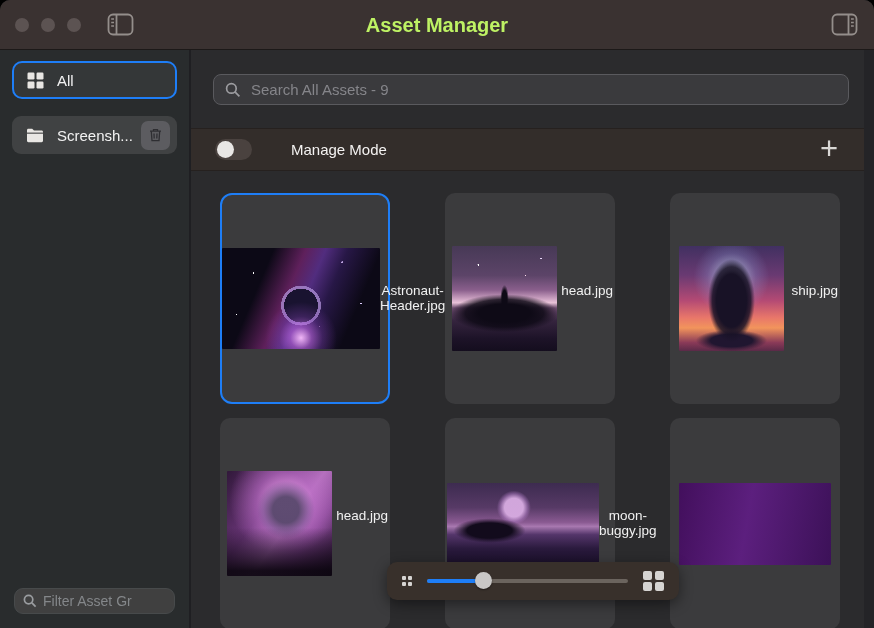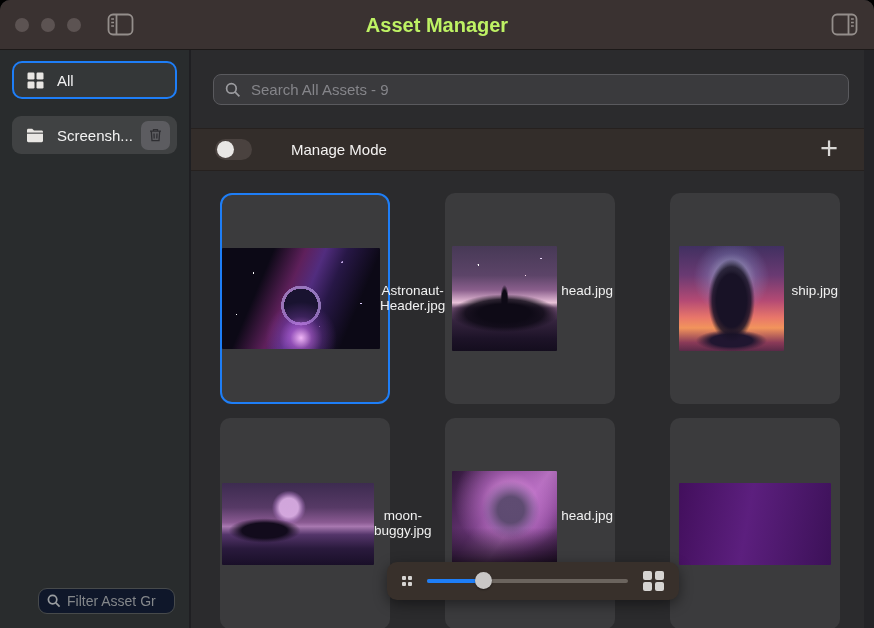--- a/index.html
+++ b/index.html
@@ -29,21 +29,21 @@
   .main{flex:1;background:var(--content-bg);position:relative;overflow:hidden;}
   .scroll-gutter{position:absolute;top:0;right:0;bottom:0;width:10px;background:#242427;}
 
   
   .group-list{padding:11px 12px;display:flex;flex-direction:column;gap:17px;}
   .group-item{height:38px;background:#404243;border:2px solid transparent;border-radius:9px;display:flex;align-items:center;padding-left:12px;cursor:pointer;color:#f2f2f2;}
   .group-item.selected{background:#343738;border:2.5px solid var(--accent-blue);border-radius:10px;}
   .group-icon{width:18px;height:18px;display:flex;align-items:center;justify-content:center;flex-shrink:0;}
   .group-label{margin-left:13px;font-size:15px;font-weight:500;white-space:nowrap;overflow:hidden;flex:1;}
   .trash-btn{width:29px;height:29px;background:#5c5c60;border:none;border-radius:7px;margin-right:5px;display:flex;align-items:center;justify-content:center;cursor:pointer;flex-shrink:0;}
-  .filter-wrap{position:absolute;left:14px;right:14px;bottom:14px;height:26px;border:1.5px solid #474a4b;border-radius:9px;background:#0f172a;display:flex;align-items:center;margin-left:24px;}
+  .filter-wrap{position:absolute;left:14px;right:14px;bottom:14px;height:26px;border:1.5px solid #474a4b;border-radius:9px;background:#404040;display:flex;align-items:center;}
   .filter-wrap .mag{margin-left:8px;flex-shrink:0;display:flex;}
   .filter-input{flex:1;min-width:0;background:transparent;border:none;outline:none;color:#d5d5d5;font-size:14px;padding:0 6px;}
   .filter-input::placeholder{color:#84878a;}
 
   
   .search-wrap{margin:24px 25px 0 22px;height:31px;border:1.5px solid #5a5a5e;border-radius:8px;background:#3a3a3d;display:flex;align-items:center;}
   .search-wrap .mag{margin-left:11px;flex-shrink:0;display:flex;}
   .search-input{flex:1;min-width:0;background:transparent;border:none;outline:none;color:#eab308;font-size:15px;padding:0 10px;}
   .search-input::placeholder{color:#85858a;}
 
@@ -240,30 +240,30 @@
 
   <div class="card">
     <div class="thumb-area">
       <div class="thumb art-mech shape-square"></div>
     </div>
     <div class="card-label">ship.jpg</div>
   </div>
 
   <div class="card">
     <div class="thumb-area">
+      <div class="thumb art-head shape-square"></div>
+    </div>
+    <div class="card-label">head.jpg</div>
+  </div>
+
+  <div class="card">
+    <div class="thumb-area">
       <div class="thumb art-moonbuggy shape-wide"></div>
     </div>
     <div class="card-label">moon-buggy.jpg</div>
-  </div>
-
-  <div class="card">
-    <div class="thumb-area">
-      <div class="thumb art-head shape-square"></div>
-    </div>
-    <div class="card-label">head.jpg</div>
   </div>
 
 
   <div class="card partial">
     <div class="thumb-area">
       <div class="thumb art-partial-1 shape-wide"></div>
     </div>
     <div class="card-label"></div>
   </div>
 

